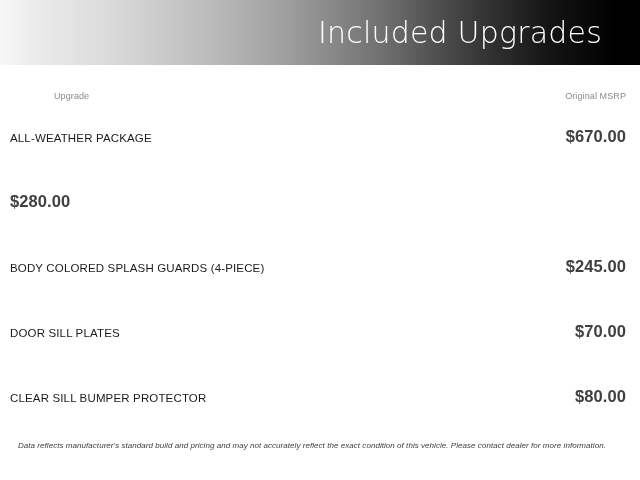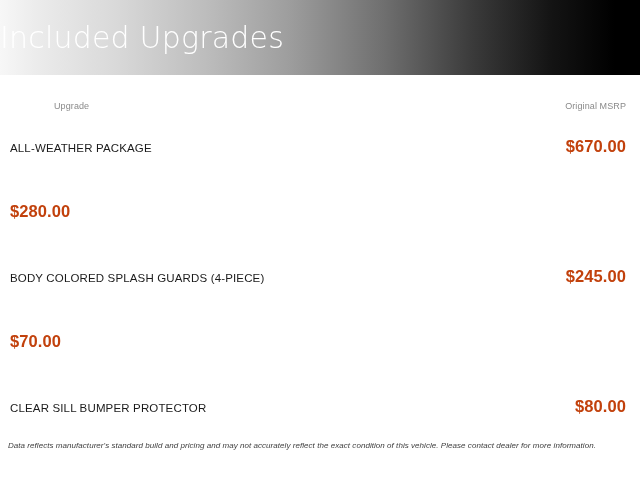--- a/index.html
+++ b/index.html
@@ -18,36 +18,37 @@
     position: relative;
     width: 640px;
     height: 480px;
     background: #ffffff;
   }
 
   
   .banner {
     position: relative;
     width: 640px;
-    height: 75px;
+    height: 65px;
     background: linear-gradient(to right,
                 #f7f7f7 0%,
                 #ebebeb 6%,
                 #d9d9d9 18%,
                 #bdbdbd 32%,
                 #9e9e9e 45%,
                 #6f6f6f 60%,
                 #3a3a3a 74%,
                 #141414 86%,
                 #000000 96%,
                 #000000 100%);
     display: flex;
     align-items: center;
+    justify-content: flex-end;
     box-sizing: border-box;
-    padding-right: 30px;
+    padding-right: 38px;
   }
   .banner-title {
     color: #ffffff;
     font-size: 30px;
     font-weight: 300;
     letter-spacing: 0.2px;
     line-height: 1;
     white-space: nowrap;
     font-family: "DejaVu Sans", sans-serif;
   }
@@ -82,30 +83,30 @@
   }
   .row-label {
     font-size: 11.5px;
     color: #1b1b1b;
     font-weight: 400;
     letter-spacing: 0.15px;
     white-space: nowrap;
   }
   .row-price {
     font-size: 16.5px;
-    color: #c2410c;
+    color: #404040;
     font-weight: bold;
     letter-spacing: 0.1px;
     white-space: nowrap;
   }
 
   
   .disclaimer {
     position: absolute;
-    left: 8px;
+    left: 18px;
     right: 14px;
     top: 441px;
     font-size: 8px;
     font-style: italic;
     color: #3d3d3d;
     line-height: 1.2;
     letter-spacing: 0.05px;
   }
 </style>
 </head>
@@ -134,20 +135,21 @@
       <div class="row">
         <span class="row-price">$280.00</span>
       </div>
 
       <div class="row">
         <span class="row-label">BODY COLORED SPLASH GUARDS (4-PIECE)</span>
         <span class="row-price">$245.00</span>
       </div>
 
       <div class="row">
+        <span class="row-label">DOOR SILL PLATES</span>
         <span class="row-price">$70.00</span>
       </div>
 
       <div class="row">
         <span class="row-label">CLEAR SILL BUMPER PROTECTOR</span>
         <span class="row-price">$80.00</span>
       </div>
 
     </div>
   </div>

